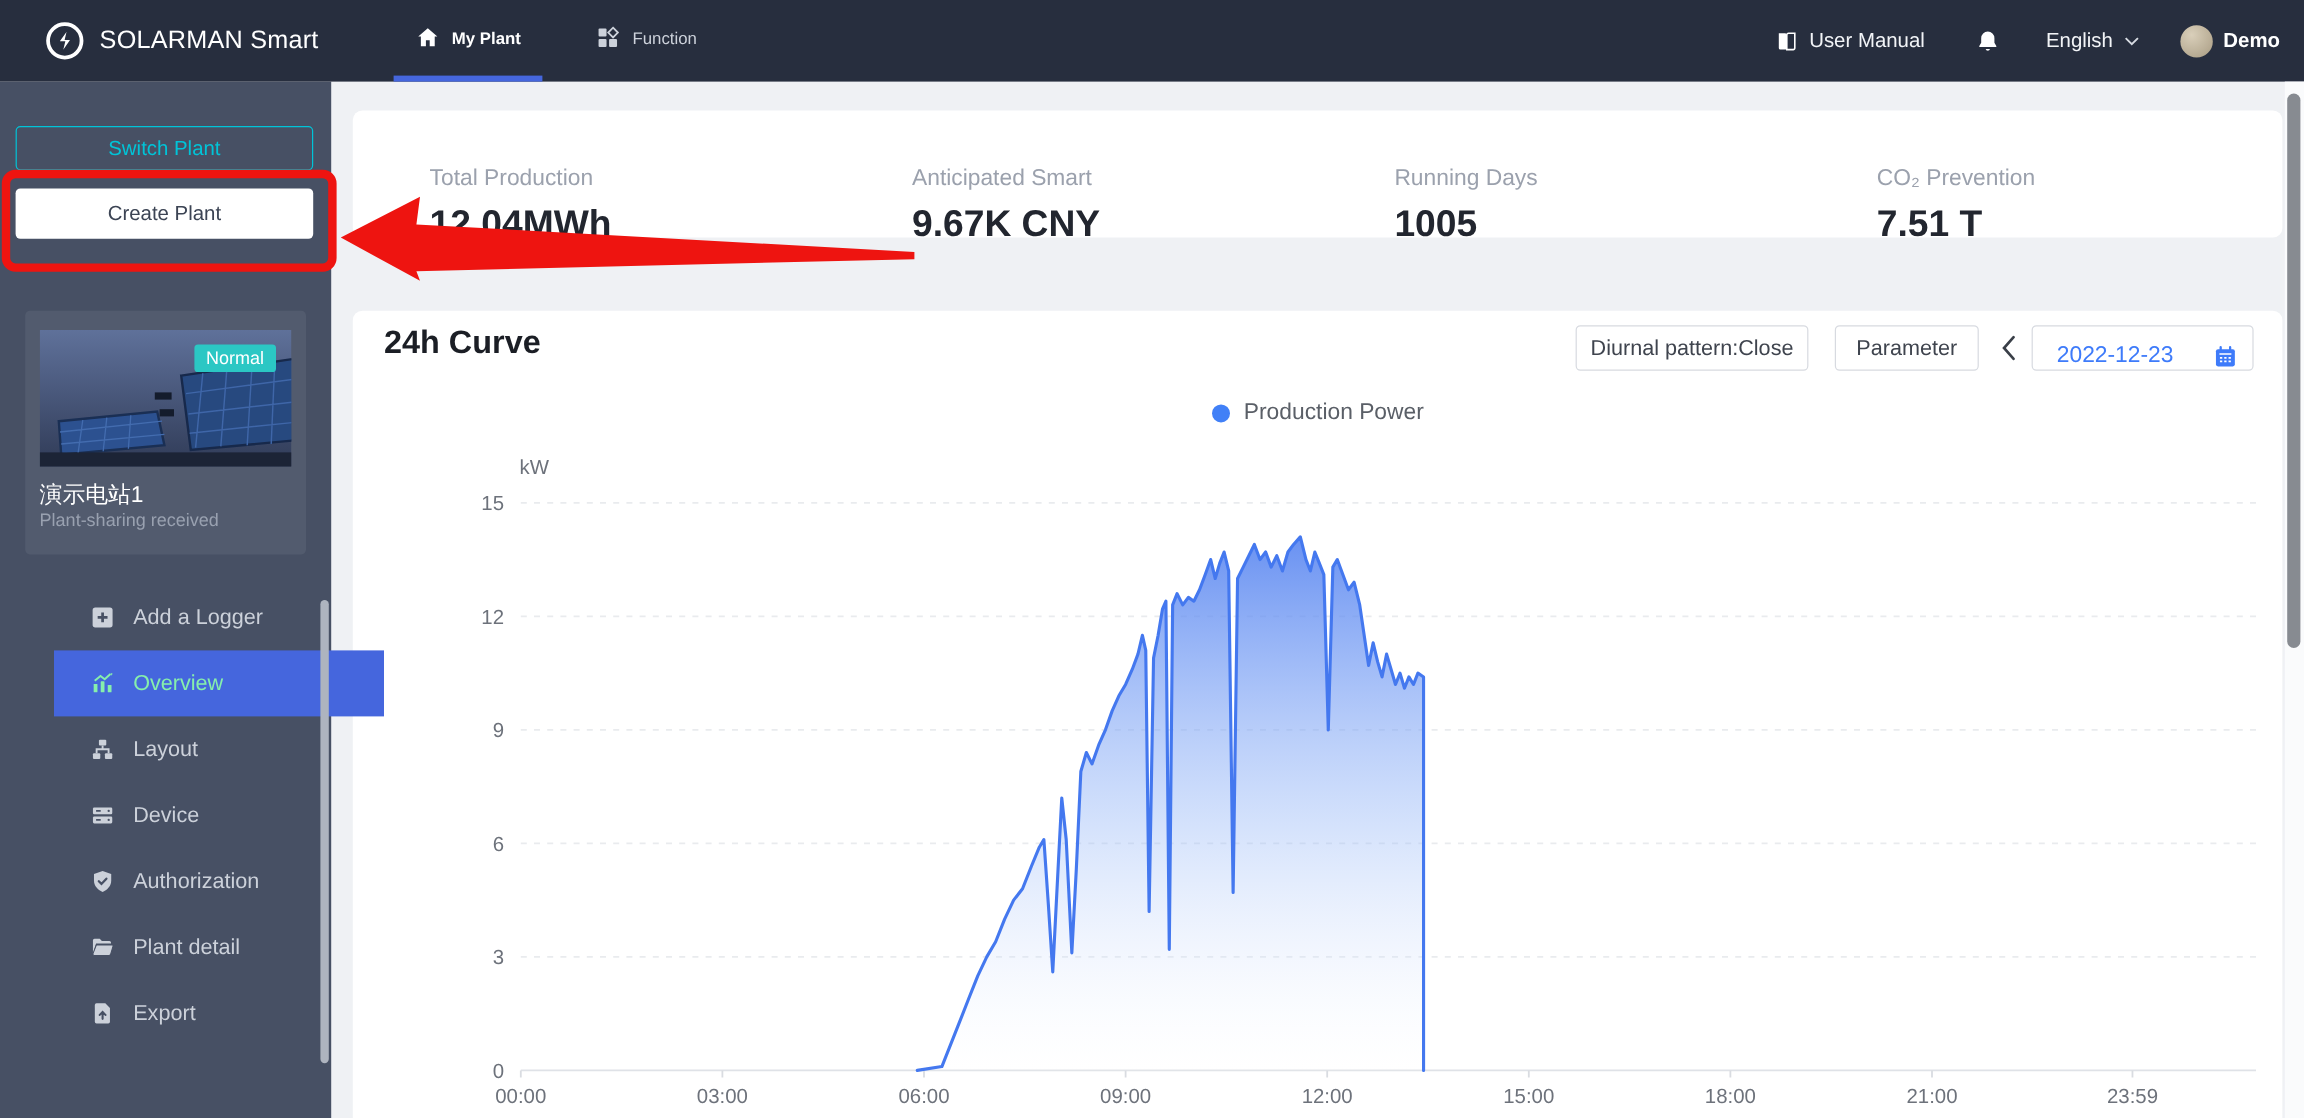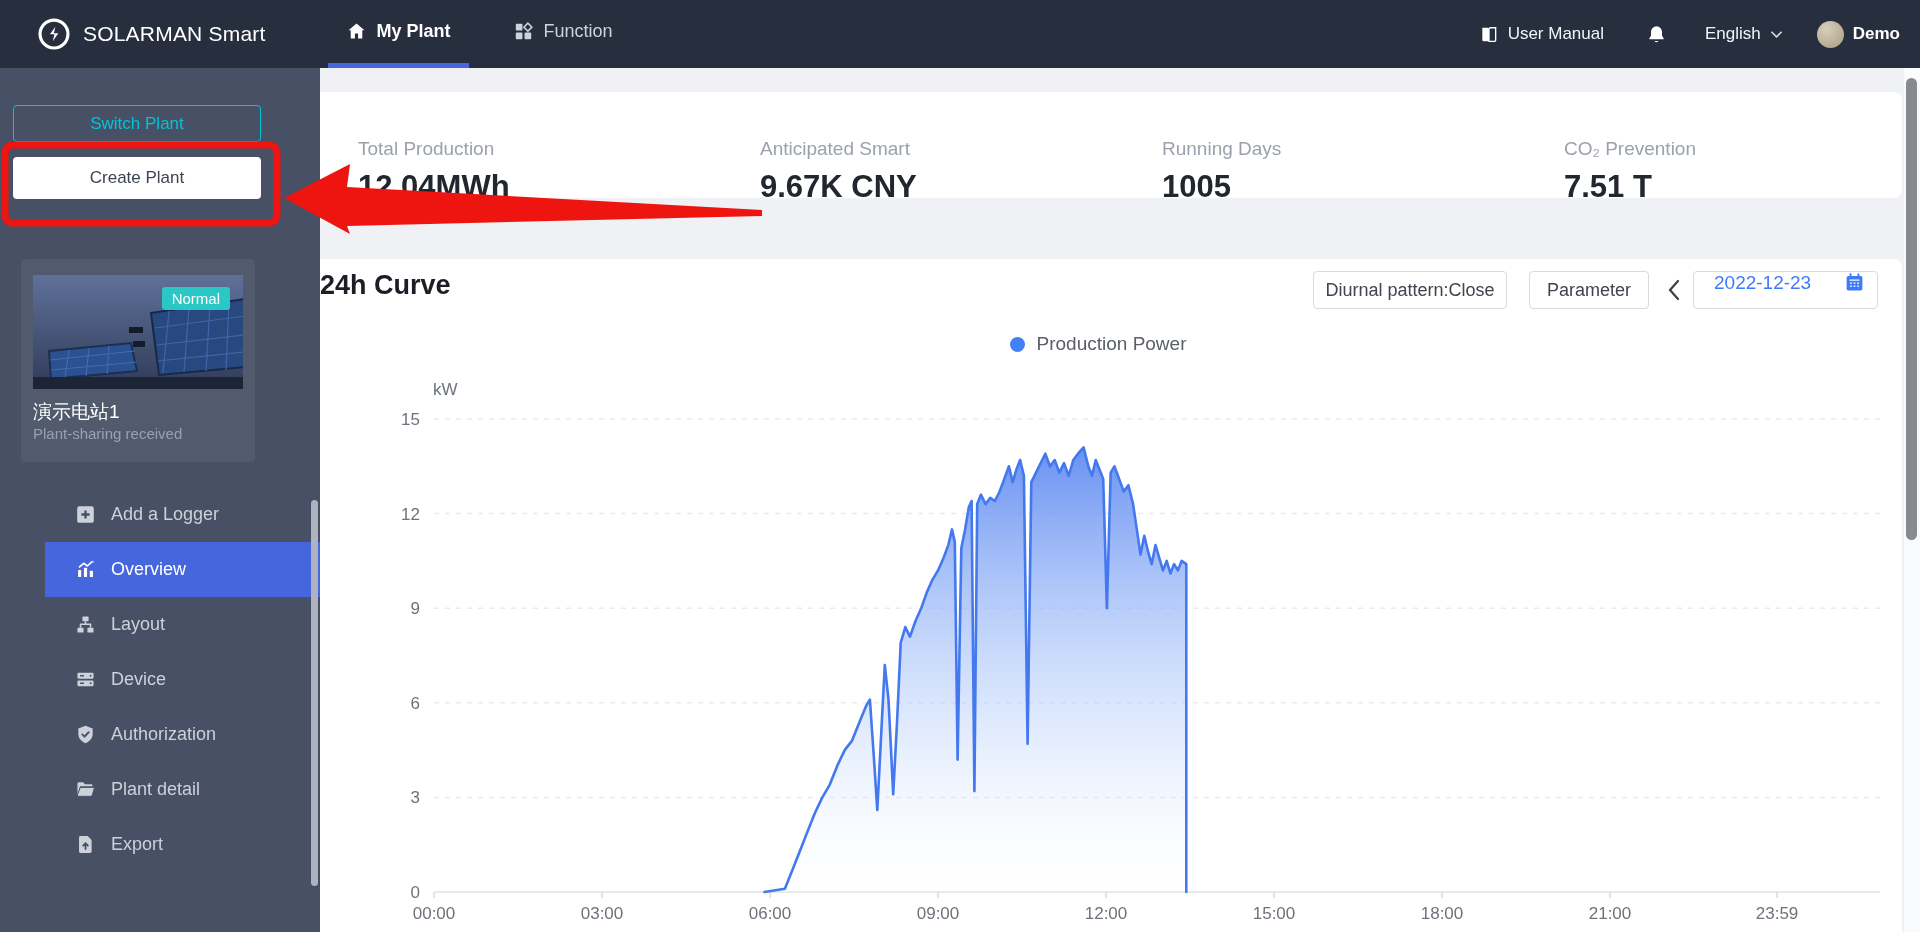--- a/index.html
+++ b/index.html
@@ -8,52 +8,52 @@
   .app { position:relative; width:1920px; height:932px; background:#eff1f4; overflow:hidden; }
 
   
   .navbar { position:absolute; left:0; top:0; width:1920px; height:68px; background:#272e3e;
             display:flex; align-items:center; z-index:20; }
   .brand { display:flex; align-items:center; gap:11px; margin-left:36px; }
   .brand .logo { width:36px; height:36px; }
   .brand-name { color:#ffffff; font-size:21px; letter-spacing:.2px; }
   .nav-tabs { display:flex; align-items:stretch; height:68px; margin-left:62px; }
   .nav-tab { display:flex; align-items:center; gap:10px; padding:0 18px; margin-right:26px;
-             color:#cdd2db; font-size:18px; cursor:pointer; border-bottom:5px solid transparent; }
+             color:#cdd2db; font-size:14px; cursor:pointer; border-bottom:5px solid transparent; }
   .nav-tab.active { color:#ffffff; font-weight:bold; border-bottom-color:#4566dd; }
   .nav-tab svg { width:21px; height:21px; }
   .nav-right { margin-left:auto; display:flex; align-items:center; margin-right:20px; }
   .nav-right .item { display:flex; align-items:center; gap:9px; color:#f2f4f7; font-size:17px; cursor:pointer; }
   .usermanual { margin-right:42px; }
   .bell { margin-right:38px; }
   .lang { margin-right:34px; }
   .profile { gap:9px; }
   .avatar { width:27px; height:27px; border-radius:50%;
             background:radial-gradient(circle at 35% 30%, #d9cfba, #b7ab93 70%, #a2967e); }
   .profile-name { color:#ffffff; font-weight:bold; font-size:17px; }
 
   
-  .sidebar { position:absolute; left:0; top:68px; width:320px; height:864px; background:#475064; z-index:5; }
+  .sidebar { position:absolute; left:0; top:68px; width:276px; height:864px; background:#475064; z-index:5; }
   .side-btn { display:block; width:248px; margin:0 0 0 13px; border-radius:4px; font-size:17px;
               text-align:center; cursor:pointer; font-family:inherit; }
   .switch-btn { margin-top:37px; height:37px; background:transparent; border:1px solid #00c4d8; color:#00c4d8; }
   .create-btn { margin-top:15px; height:42px; background:#ffffff; border:none; color:#3c4454; }
   .plant-card { position:absolute; left:21px; top:191px; width:234px; height:203px; background:#525b6e;
                 border-radius:4px; cursor:pointer; }
   .plant-img { position:absolute; left:12px; top:16px; width:210px; height:114px; overflow:hidden; }
   .plant-img svg { display:block; width:210px; height:114px; }
   .plant-badge { position:absolute; top:12px; right:13px; background:#2bc7c4; color:#ffffff;
                  font-size:15px; padding:3px 10px; border-radius:3px; }
   .plant-name { position:absolute; left:12px; top:140px; color:#ffffff; font-size:19px; }
   .plant-sub  { position:absolute; left:12px; top:166px; color:#99a1b0; font-size:15px; }
   .side-menu { position:absolute; left:0; top:419px; width:275px;margin-left:45px; }
   .menu-item { display:flex; align-items:center; height:55px; padding-left:30px; gap:15px;
                color:#ccd1da; font-size:18px; cursor:pointer; }
   .menu-item svg { width:21px; height:21px; flex:0 0 auto; }
-  .menu-item.active { background:#4566dd; color:#ffffff; }
+  .menu-item.active { background:#4566dd; color:#86efac; }
   .side-scroll { position:absolute; right:2px; top:432px; width:7px; height:386px;
                  background:#aeb4bf; border-radius:4px; }
 
   
   .stats-card { position:absolute; left:294px; top:92px; width:1608px; height:106px; background:#ffffff;
                 border-radius:8px; display:grid; grid-template-columns:repeat(4,1fr); }
   .stat-cell { padding:46px 0 0 64px; }
   .stat-label { color:#9ba1ad; font-size:19px; }
   .stat-value { color:#22262f; font-size:31px; font-weight:bold; margin-top:9px; }
 
@@ -61,21 +61,21 @@
                 border-radius:8px 8px 0 0; }
   .curve-title { position:absolute; left:26px; top:11px; color:#1b1e25; font-size:27px; font-weight:bold; }
   .curve-controls { position:absolute; left:0; top:0; width:100%; height:60px; }
   .ctl-btn { position:absolute; top:12px; height:38px; background:#ffffff; border:1px solid #d7dae0;
              border-radius:4px; color:#3f444e; font-size:18px; font-family:inherit; cursor:pointer; }
   .btn-diurnal { left:1019px; width:194px; }
   .btn-parameter { left:1235px; width:120px; }
   .prev-date { position:absolute; left:1366px; top:17px; width:26px; height:28px; background:none; border:none;
                cursor:pointer; display:flex; align-items:center; justify-content:center; }
   .date-box { position:absolute; left:1399px; top:12px; width:185px; height:38px; border:1px solid #d7dae0;
-              border-radius:4px; display:flex; align-items:flex-start; justify-content:space-between;
+              border-radius:4px; display:flex; align-items:flex-end; justify-content:space-between;
               padding:0 12px 0 20px; cursor:pointer; background:#fff; }
   .date-text { color:#3e7bfa; font-size:19px; }
   .legend { position:absolute; left:0; top:74px; width:100%; display:flex; justify-content:center;
             align-items:center; gap:12px; cursor:pointer; }
   .legend-dot { width:15px; height:15px; border-radius:50%; background:#4180f7; }
   .legend-label { color:#5a5f67; font-size:19px; }
   .chart-svg { position:absolute; left:0; top:0; }
   .chart-svg text { font-family:"Liberation Sans","DejaVu Sans",sans-serif; }
 
   

